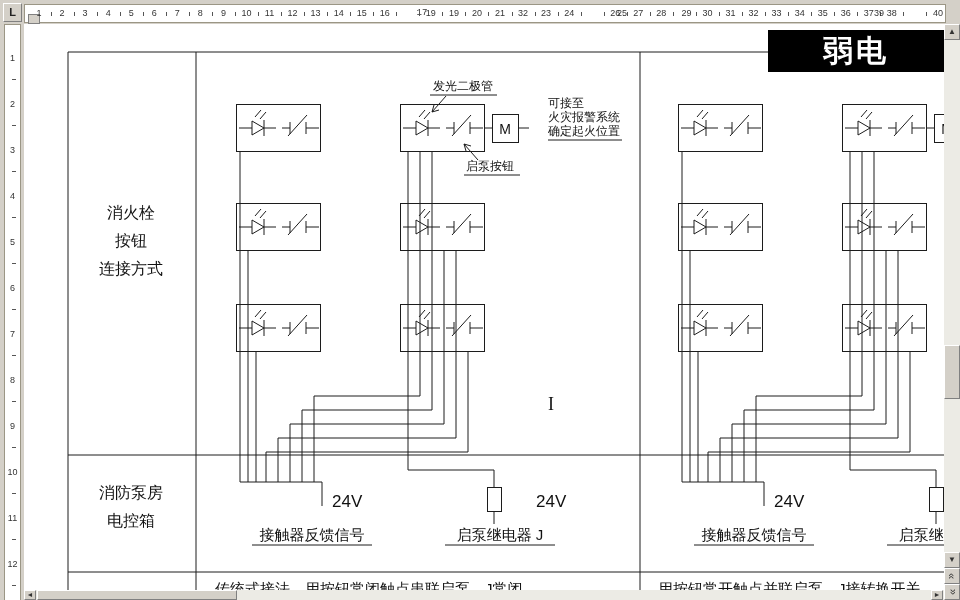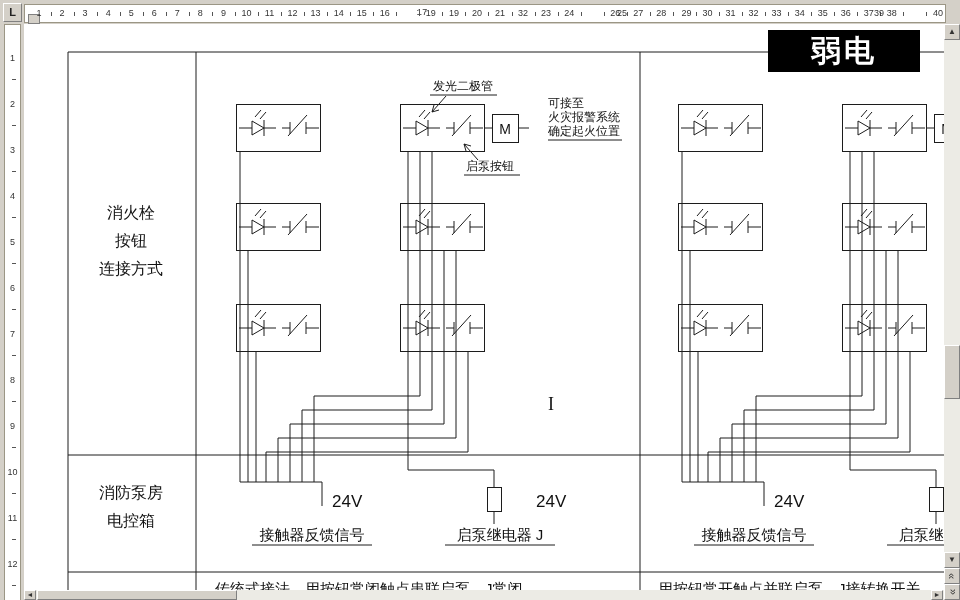--- a/index.html
+++ b/index.html
@@ -22,21 +22,21 @@
   #hruler-strip{position:absolute;left:0;top:4px;width:920px;height:17px;background:#ffffff;
           border:1px solid #9b9685;}
   .rnum{position:absolute;top:3px;font-size:9px;color:#333;width:14px;margin-left:-7px;text-align:center;}
   .rtick{position:absolute;top:7px;width:1px;height:4px;background:#555;}
   #vruler{position:absolute;left:0;top:24px;width:24px;height:576px;background:#d4d0c8;z-index:5;}
   #vruler-strip{position:absolute;left:4px;top:0;width:15px;height:575px;background:#ffffff;
           border:1px solid #9b9685;}
   .vnum{position:absolute;left:0;width:15px;text-align:center;font-size:9px;color:#333;height:10px;}
   .vtick{position:absolute;left:7px;width:4px;height:1px;background:#555;}
   
-  #badge{position:absolute;left:768px;top:30px;width:152px;height:42px;background:#000;z-index:4;
+  #badge{position:absolute;left:768px;top:30px;width:176px;height:42px;background:#000;z-index:4;
          display:flex;align-items:center;justify-content:center;font-size:30px;font-weight:bold;
          letter-spacing:3px;}
   #badge .w{color:#ffffff;} #badge .r{color:#ff6b64;}
   
   #vscroll{position:absolute;left:944px;top:24px;width:16px;height:576px;background:#d4d0c8;z-index:6;}
   .sbtn{position:absolute;left:0;width:16px;height:16px;background:#d4d0c8;
         border:1px solid;border-color:#fff #808080 #808080 #fff;box-sizing:border-box;
         font-size:8px;color:#333;text-align:center;line-height:14px;overflow:hidden;}
   #vthumb{position:absolute;left:0;top:321px;width:16px;height:54px;background:#d4d0c8;
         border:1px solid;border-color:#fff #808080 #808080 #fff;box-sizing:border-box;}

